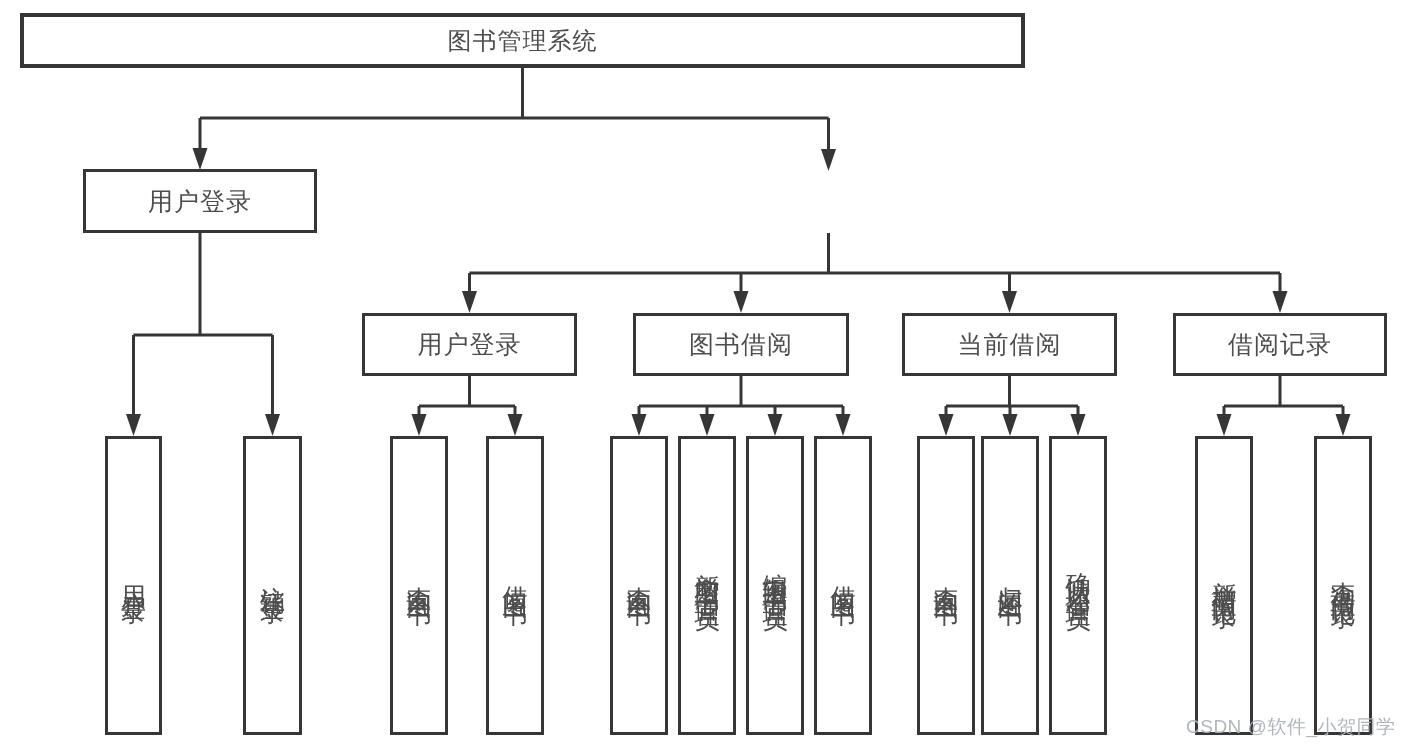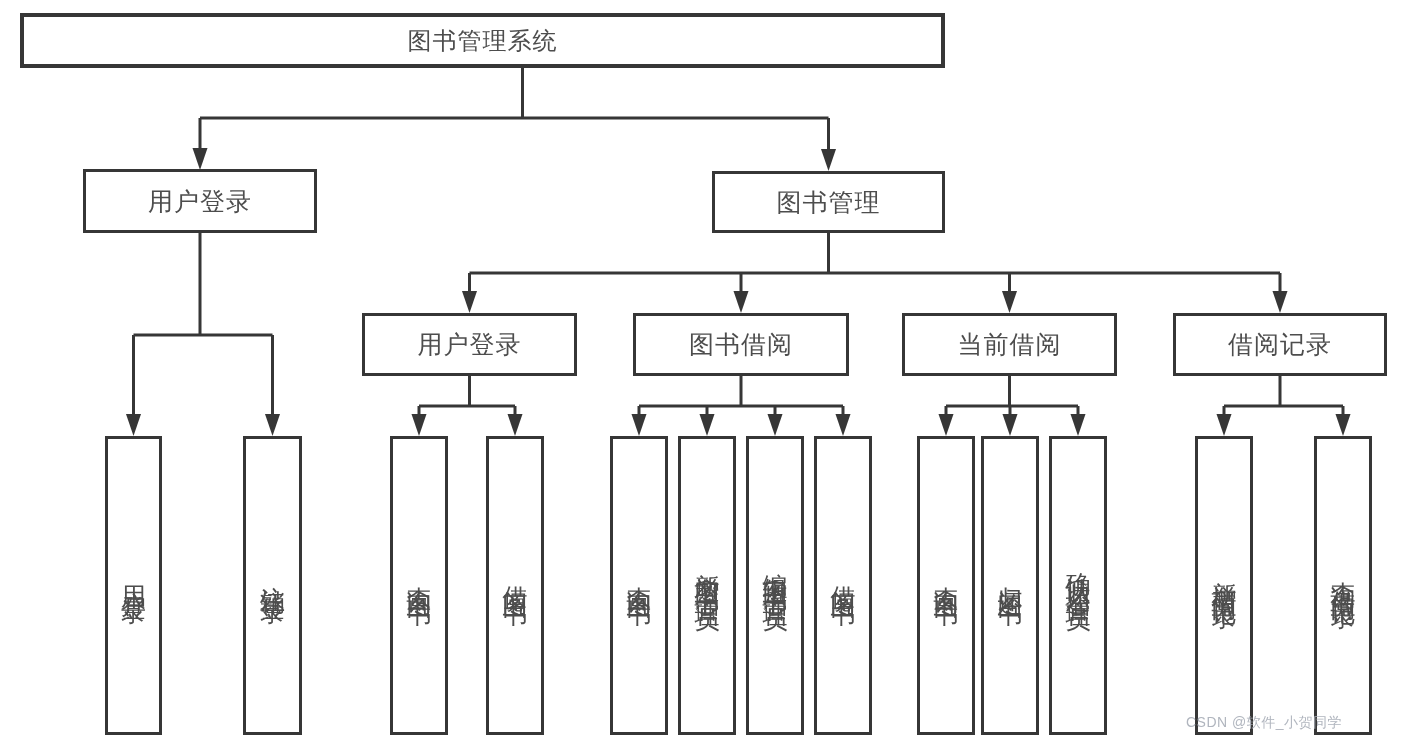--- a/index.html
+++ b/index.html
@@ -68,21 +68,21 @@
     writing-mode: vertical-rl;
     font-size: 25px;
     letter-spacing: 5px;
     line-height: 1;
     color: #4d4d4d;
   }
   .watermark {
     position: absolute;
     left: 1186px;
     top: 714px;
-    font-size: 14px;
+    font-size: 19px;
     letter-spacing: 0.5px;
     color: rgba(172, 177, 186, 0.95);
     z-index: 5;
     white-space: nowrap;
   }
 </style>
 </head>
 <body>
 
 <div class="canvas">
@@ -123,24 +123,23 @@
       <polygon points="1002.5,414 1017.5,414 1010,436"></polygon>
       <polygon points="1070.5,414 1085.5,414 1078,436"></polygon>
     </g>
     <g>
       <path d="M1280 376 V406 M1224 406 H1343 M1224 406 V418 M1343 406 V418"></path>
       <polygon points="1216.5,414 1231.5,414 1224,436"></polygon>
       <polygon points="1335.5,414 1350.5,414 1343,436"></polygon>
     </g>
   </svg>
 
-  <div class="node root" style="left:20px; top:13px; width:925px; height:55px;">图书管理系统</div>
+  <div class="node root" style="left:20px; top:13px; width:1005px; height:55px;">图书管理系统</div>
 
   <div class="node" style="left:83px; top:169px; width:234px; height:64px;">用户登录</div>
-  <div class="node" style="left:712px; top:171px; width:233px; height:62px;">图书管理</div>
 
   <div class="node" style="left:362px; top:313px; width:215px; height:63px;">用户登录</div>
   <div class="node" style="left:902px; top:313px; width:215px; height:63px;">当前借阅</div>
   <div class="node" style="left:633px; top:313px; width:216px; height:63px;">图书借阅</div>
   <div class="node" style="left:1173px; top:313px; width:214px; height:63px;font-family:Liberation Serif, serif;">借阅记录</div>
 
   <div class="leaf" style="left:105px; width:57px;">
     <span class="vtext">用户登录</span>
   </div>
   <div class="leaf" style="left:243px; width:59px;">

